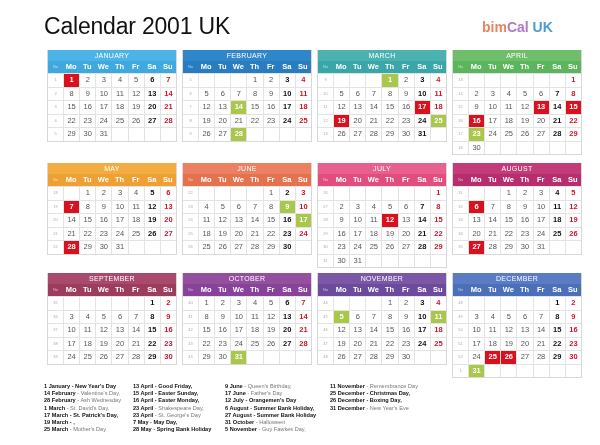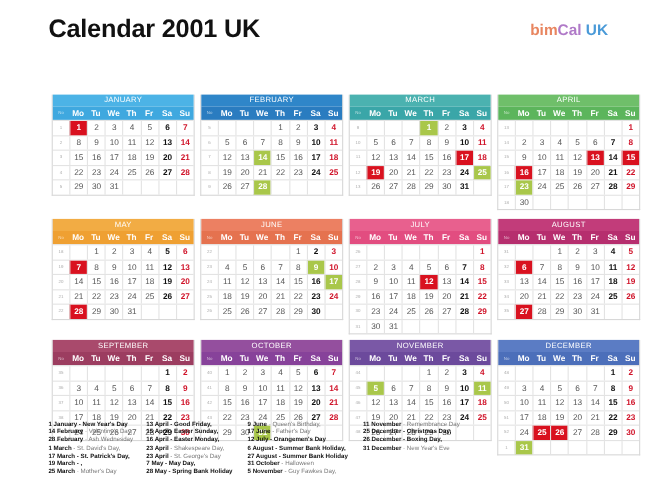--- a/index.html
+++ b/index.html
@@ -1,20 +1,20 @@
 <!DOCTYPE html>
 <html><head>
 <meta charset="utf-8">
 <style>
   html, body { margin:0; padding:0; }
   body { width:600px; height:445px; background:#ffffff; position:relative; overflow:hidden; font-family:"Liberation Sans", sans-serif; }
-  .title { position:absolute; left:44px; top:13px; font-size:23px; font-weight:bold; color:#111; letter-spacing:-0.2px; }
+  .title { position:absolute; left:44px; top:13px; font-size:23px; font-weight:normal; color:#111; letter-spacing:-0.2px; }
   .brand { position:absolute; left:482px; top:19px; font-size:14px; font-weight:bold; }
   .brand .b1 { color:#e8855f; } .brand .b2 { color:#b07ac8; } .brand .b3 { color:#4a9ad8; }
-  .month { position:absolute; width:128px; border:1px solid #d8d8d8; border-top:none; background:#fff;margin-top:36px; }
+  .month { position:absolute; width:128px; border:1px solid #d8d8d8; border-top:none; background:#fff; }
   .mhead { height:11px; line-height:11px; font-size:7px; text-align:center; color:#fff; letter-spacing:0.3px; }
   .wrow { display:flex; height:12px; line-height:12px; color:#fff; font-size:7.5px; font-weight:bold; }
   .wrow span { flex:1; text-align:center; }
   .wrow span.wk { flex:0 0 15px; font-size:4px; font-weight:normal; opacity:0.6; }
   .drow { display:flex; height:13.5px; border-top:1px solid #e3e3e3; box-sizing:border-box; }
   .drow span { flex:1; text-align:center; font-size:7.5px; line-height:12.5px; color:#555; border-left:1px solid #e3e3e3; box-sizing:border-box; }
   .drow span.wk { flex:0 0 15px; border-left:none; font-size:4px; color:#aaa; }
   .drow span.sa { color:#111; font-weight:bold; }
   .drow span.su { color:#d0142a; font-weight:bold; }
   .drow span.hol { background:#d9111f; color:#fff; font-weight:bold; }

